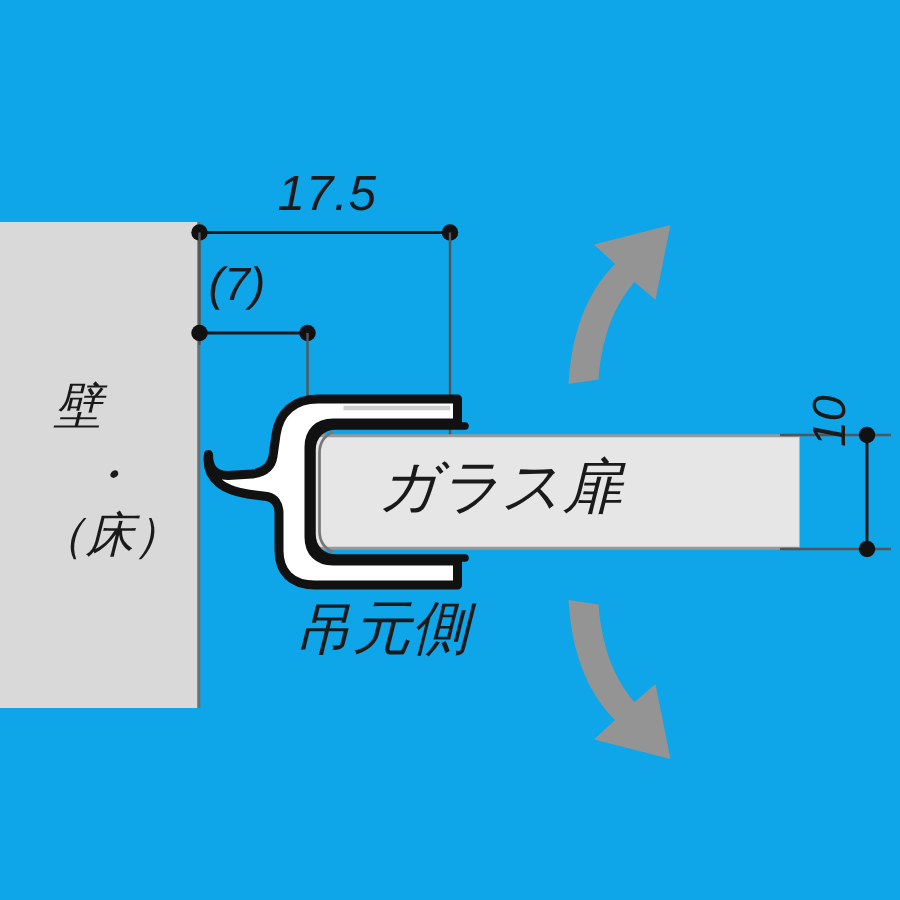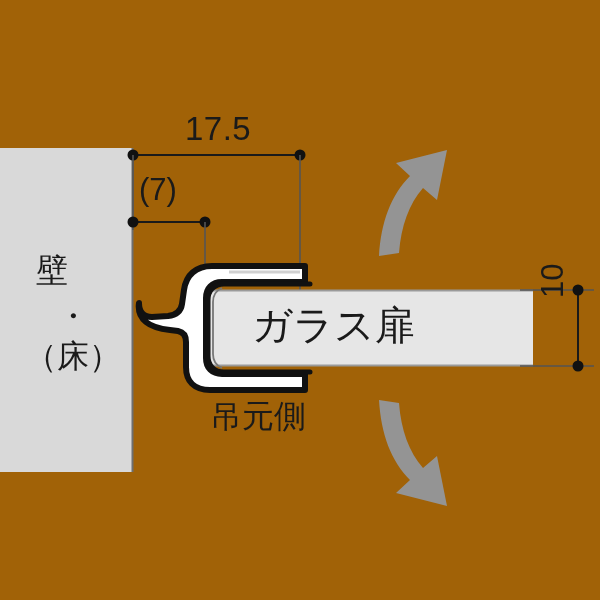--- a/index.html
+++ b/index.html
@@ -10,21 +10,22 @@
   body {
     width: 600px;
     height: 600px;
     font-family: "Liberation Sans", "DejaVu Sans", sans-serif;
     overflow: hidden;
   }
   #stage {
     position: relative;
     width: 600px;
     height: 600px;
-    background: #a16207;
+    background: #0ea5e9;
+    font-style: italic;
   }
   #drawing {
     position: absolute;
     left: 0;
     top: 0;
   }
   .lbl {
     position: absolute;
     color: #1a1a1a;
     white-space: nowrap;
@@ -67,23 +68,23 @@
     font-size: 32px;
     font-family: "DejaVu Sans", "Liberation Sans", sans-serif;
   }
   #wall-label-3 {
     left: 25px;
     top: 340px;
     font-size: 32px;
     font-family: "DejaVu Sans", "Liberation Sans", sans-serif;
   }
   #hinge-side-label {
-    left: 210px;
+    left: 196px;
     top: 400px;
-    font-size: 32px;
+    font-size: 39px;
     font-family: "DejaVu Sans", "Liberation Sans", sans-serif;
   }
 </style>
 </head>
 <body>
 
 <div id="stage">
 
   <svg id="drawing" width="600" height="600" viewBox="0 0 600 600">
 

